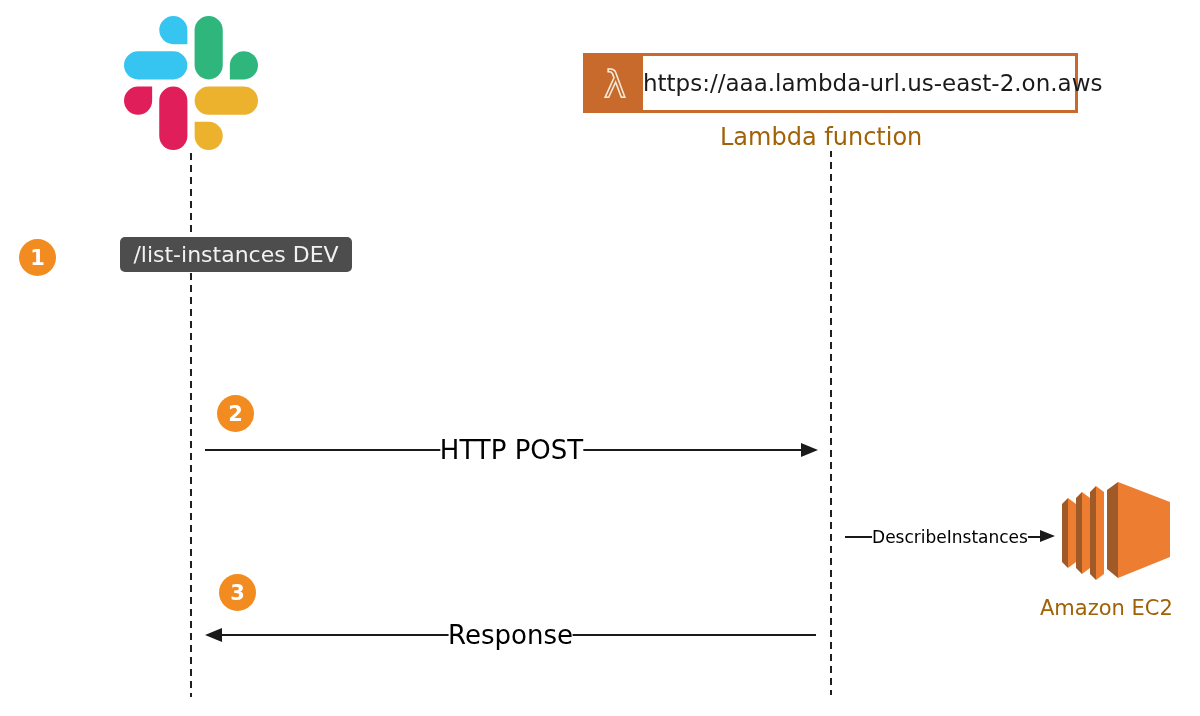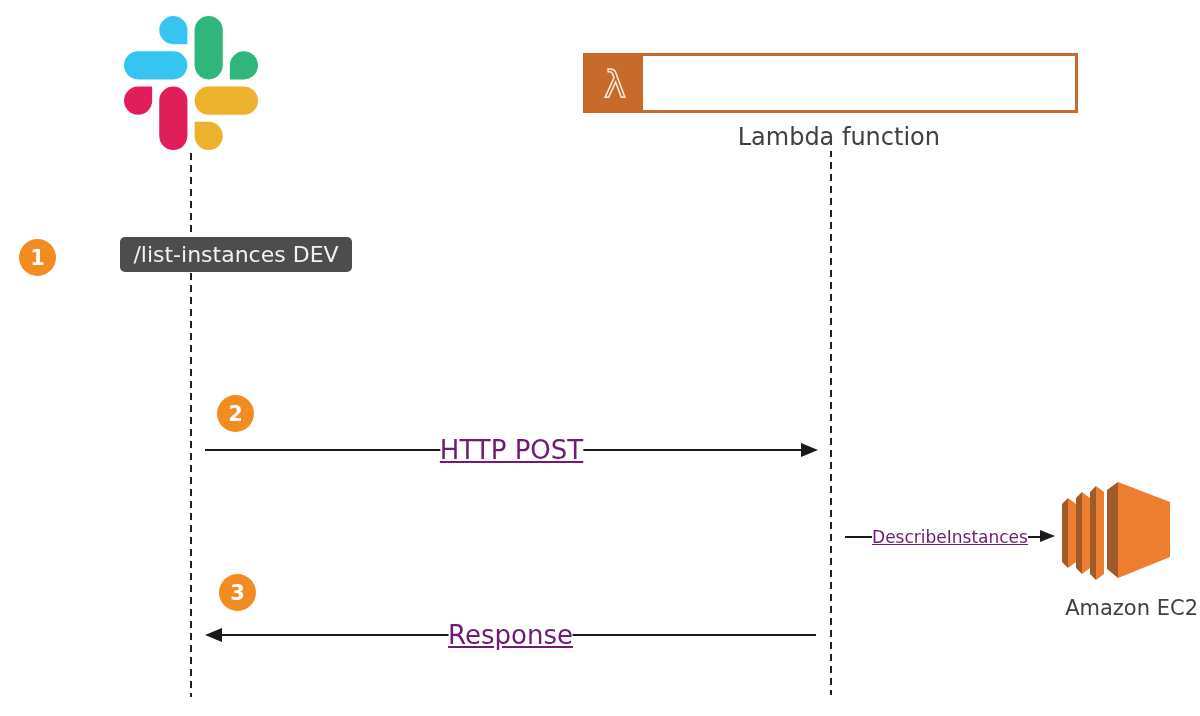--- a/index.html
+++ b/index.html
@@ -20,21 +20,21 @@
     width: 2px;
     background-image: repeating-linear-gradient(180deg, #1f1f1f 0px, #1f1f1f 7px, transparent 7px, transparent 12px);
     z-index: 1;
   }
   .lifeline.slack  { left: 190px; top: 153px; height: 544px; }
   .lifeline.lambda { left: 830px; top: 150px; height: 545px; }
 
   
   .slack-logo { position: absolute; left: 124px; top: 16px; width: 134px; height: 134px; z-index: 2; }
   .actor-label {
-    position: absolute; text-align: right; font-size: 24px; color: #404040;
+    position: absolute; text-align: left; font-size: 24px; color: #a16207;
     background: #ffffff; z-index: 3; line-height: 28px;
   }
   .slack-label  { left: 111px; top: 164px; width: 160px; }
   .lambda-label { left: 720px; top: 123px; width: 220px; }
   .ec2-label    { left: 1040px; top: 594px; width: 158px; font-size: 21px; }
 
   
   .lambda-box {
     position: absolute; left: 583px; top: 53px; width: 495px; height: 60px;
     border: 3px solid #c76a2c; background: #ffffff; display: flex; z-index: 2;
@@ -69,22 +69,22 @@
 
   
   .msg-arrow { position: absolute; z-index: 2; }
   .msg-arrow .line { position: absolute; height: 2px; background: #1a1a1a; top: 13px; }
   .msg-arrow .head {
     position: absolute; width: 0; height: 0; top: 7px;
     border-top: 7px solid transparent; border-bottom: 7px solid transparent;
   }
   .msg-arrow .msg-label {
     position: absolute; left: 50%; transform: translateX(-50%); top: 0;
-    background: #ffffff; font-size: 26px; line-height: 28px; color: #701a75;
-    white-space: nowrap; z-index: 3; text-decoration: underline;
+    background: #ffffff; font-size: 26px; line-height: 28px; color: #000000;
+    white-space: nowrap; z-index: 3;
   }
   .arrow-http { left: 205px; top: 436px; width: 613px; height: 28px; }
   .arrow-http .line { left: 0; right: 13px; }
   .arrow-http .head { right: 0; border-left: 17px solid #1a1a1a; }
 
   .arrow-response { left: 205px; top: 621px; width: 611px; height: 28px; }
   .arrow-response .line { left: 13px; right: 0; }
   .arrow-response .head { left: 0; border-right: 17px solid #1a1a1a; }
 
   .arrow-describe { left: 845px; top: 526px; width: 210px; height: 22px; }
@@ -117,20 +117,21 @@
     <path d="M77.6 97c7.1 0 12.9 5.8 12.9 12.9s-5.8 12.9-12.9 12.9-12.9-5.8-12.9-12.9V97h12.9z" fill="#ecb22e"></path>
     <path d="M77.6 90.5c-7.1 0-12.9-5.8-12.9-12.9s5.8-12.9 12.9-12.9h32.3c7.1 0 12.9 5.8 12.9 12.9s-5.8 12.9-12.9 12.9H77.6z" fill="#ecb22e"></path>
   </svg>
 
   <div class="lambda-box">
     <div class="lambda-icon-square">
       <svg width="52" height="52" viewBox="0 0 56 56">
         <text x="28" y="43" text-anchor="middle" font-size="40" font-family="DejaVu Sans, sans-serif" fill="none" stroke="#f7ecdc" stroke-width="1.6">λ</text>
       </svg>
     </div>
+    <div class="lambda-url">https://aaa.lambda-url.us-east-2.on.aws</div>
   </div>
   <div class="actor-label lambda-label">Lambda function</div>
 
   <div class="step-circle step-1">1</div>
   <div class="command-badge">/list-instances DEV</div>
 
   <div class="step-circle step-2">2</div>
   <div class="msg-arrow arrow-http">
     <div class="line"></div>
     <div class="head"></div>

